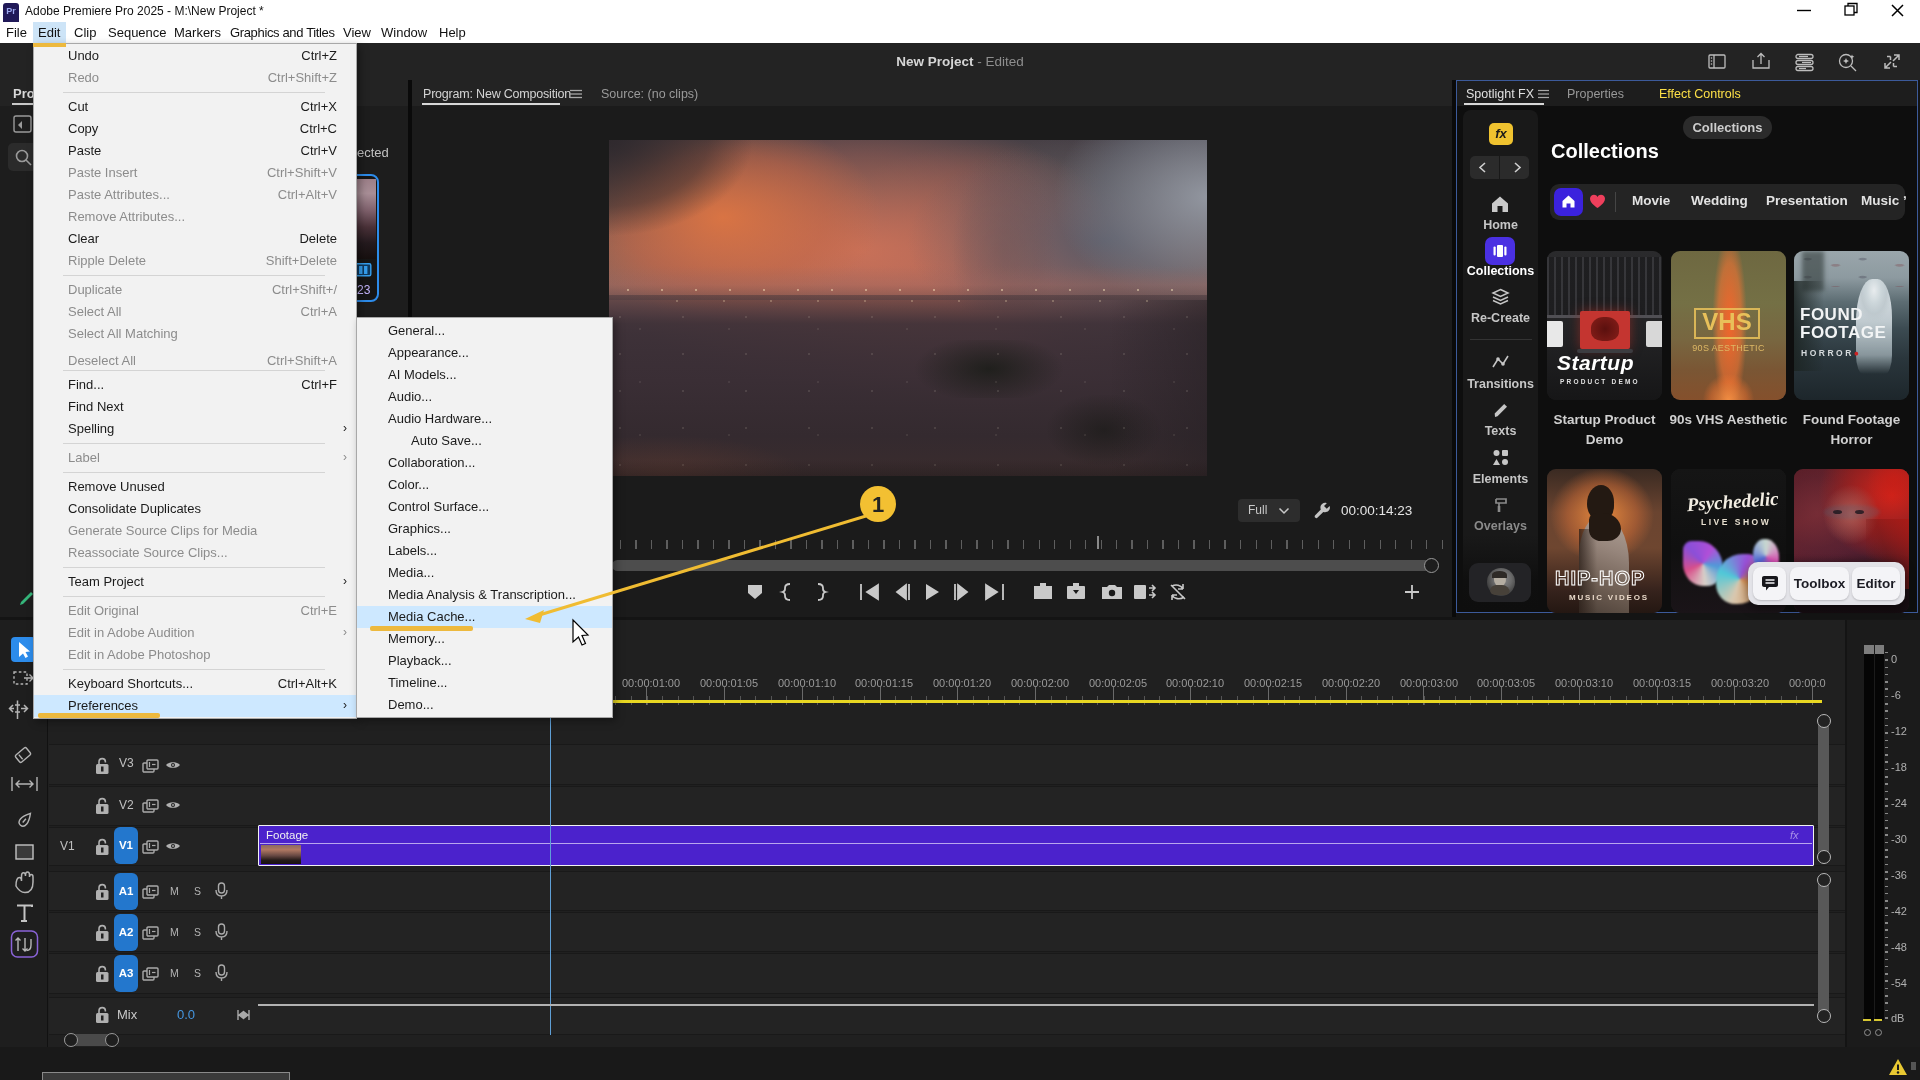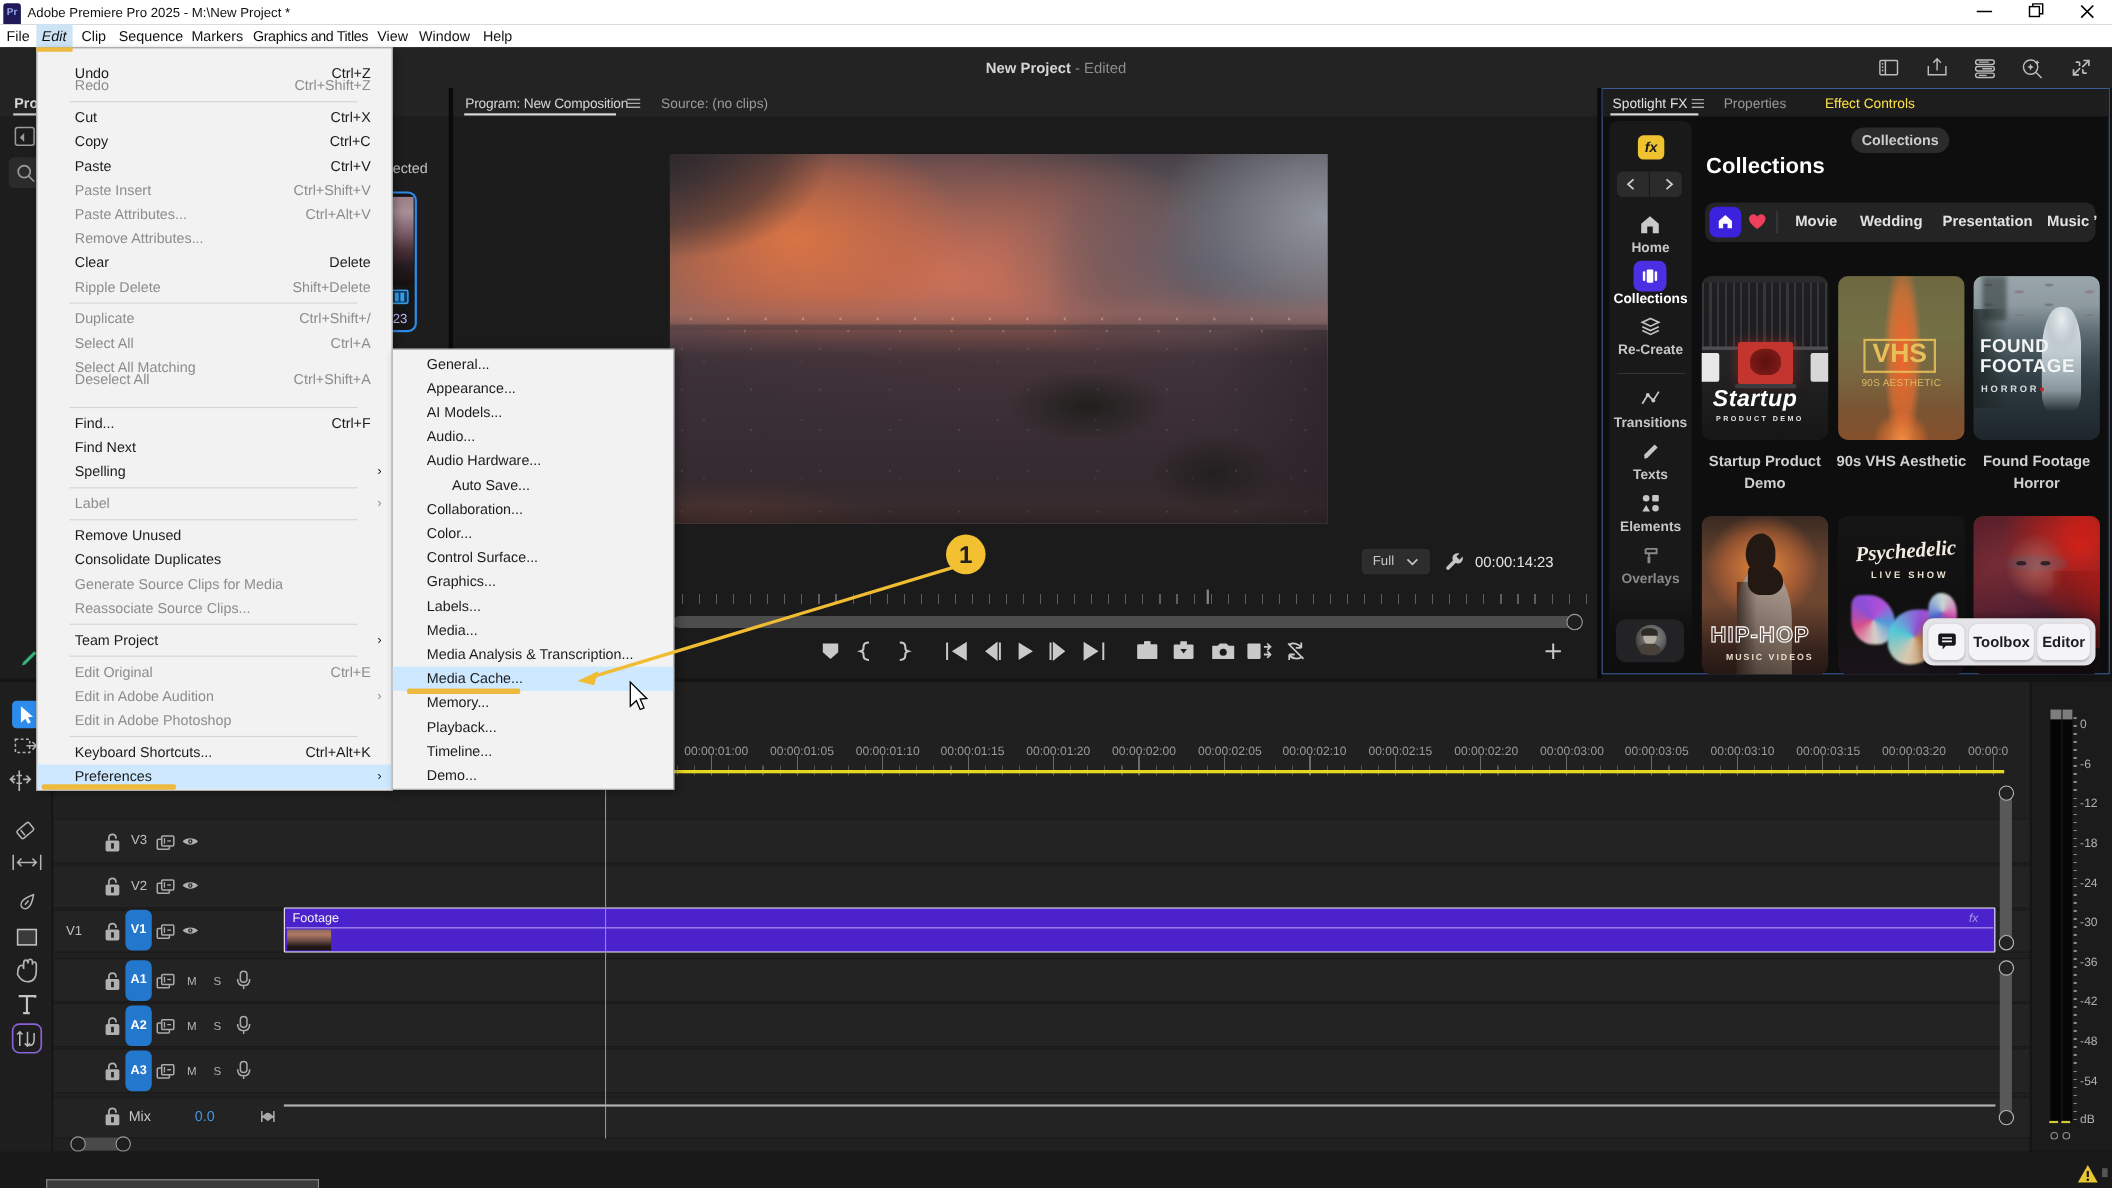--- a/index.html
+++ b/index.html
@@ -58,21 +58,21 @@
   <svg class="abs" style="left:1790px;top:0;" width="130" height="22" viewBox="0 0 130 22">
     <line x1="7" y1="10.5" x2="21" y2="10.5" stroke="#000" stroke-width="1.4"></line>
     <rect x="55" y="6" width="9" height="9" fill="none" stroke="#000" stroke-width="1.3"></rect>
     <path d="M 58 6 L 58 3.5 L 67 3.5 L 67 12.5 L 64 12.5" fill="none" stroke="#000" stroke-width="1.3"></path>
     <path d="M 102 5 L 113 16 M 113 5 L 102 16" stroke="#000" stroke-width="1.5" fill="none"></path>
   </svg>
   <div class="abs" id="menubar"></div>
   <div class="abs" id="editbtn"></div>
 
   <div class="abs mitem" style="left:6px;">File</div>
-  <div class="abs mitem" style="left:38px;font-style:italic;">Edit</div>
+  <div class="abs mitem" style="left:38px;">Edit</div>
   <div class="abs mitem" style="left:74px;">Clip</div>
   <div class="abs mitem" style="left:108px;">Sequence</div>
   <div class="abs mitem" style="left:174px;">Markers</div>
   <div class="abs mitem" style="left:230px;letter-spacing:-0.35px;">Graphics and Titles</div>
   <div class="abs mitem" style="left:343px;">View</div>
   <div class="abs mitem" style="left:381px;">Window</div>
   <div class="abs mitem" style="left:439px;">Help</div>
   <div class="abs" id="appheader"></div>
   <div class="abs" id="apptitle" style="top:43px;">New Project <span>- Edited</span></div>
 
@@ -553,21 +553,21 @@
   <div class="abs" style="left:42px;top:1072px;width:248px;height:8px;background:#3a3a3a;border:1px solid #8a8a8a;border-bottom:none;"></div>
   <svg class="abs" style="left:1888px;top:1058px;" width="20" height="18" viewBox="0 0 20 18">
     <path d="M 10 1 L 19 17 L 1 17 Z" fill="#e8c832"></path>
     <rect x="9" y="6.5" width="2" height="5.5" fill="#1a1a1a"></rect>
     <circle cx="10" cy="14.5" r="1.2" fill="#1a1a1a"></circle>
   </svg>
   <div class="abs" style="left:1911px;top:1062px;width:5px;height:8px;background:#555;"></div>
 
   <div class="abs" id="editmenu"></div>
   <div class="abs" id="edityellow" style="z-index:30;"></div>
-  <div class="mi" style="top:56px;padding-left:20px;">
+  <div class="mi" style="top:45px;padding-left:20px;">
       <span class="lb">Undo</span>
       <span class="sc">Ctrl+Z</span>
     </div>
   <div class="mi dis" style="top:67px;">
       <span class="lb">Redo</span>
       <span class="sc">Ctrl+Shift+Z</span>
     </div>
   <div class="msep" style="top:92px;"></div>
   <div class="mi" style="top:96px;">
       <span class="lb">Cut</span>
@@ -605,21 +605,21 @@
       <span class="lb">Duplicate</span>
       <span class="sc">Ctrl+Shift+/</span>
     </div>
   <div class="mi dis" style="top:301px;">
       <span class="lb">Select All</span>
       <span class="sc">Ctrl+A</span>
     </div>
   <div class="mi dis" style="top:323px;">
       <span class="lb">Select All Matching</span>
     </div>
-  <div class="mi dis" style="top:334px;padding-left:27px;">
+  <div class="mi dis" style="top:350px;padding-left:27px;">
       <span class="lb">Deselect All</span>
       <span class="sc">Ctrl+Shift+A</span>
     </div>
   <div class="msep" style="top:370px;"></div>
   <div class="mi" style="top:374px;">
       <span class="lb">Find...</span>
       <span class="sc">Ctrl+F</span>
     </div>
   <div class="mi" style="top:396px;">
       <span class="lb">Find Next</span>

